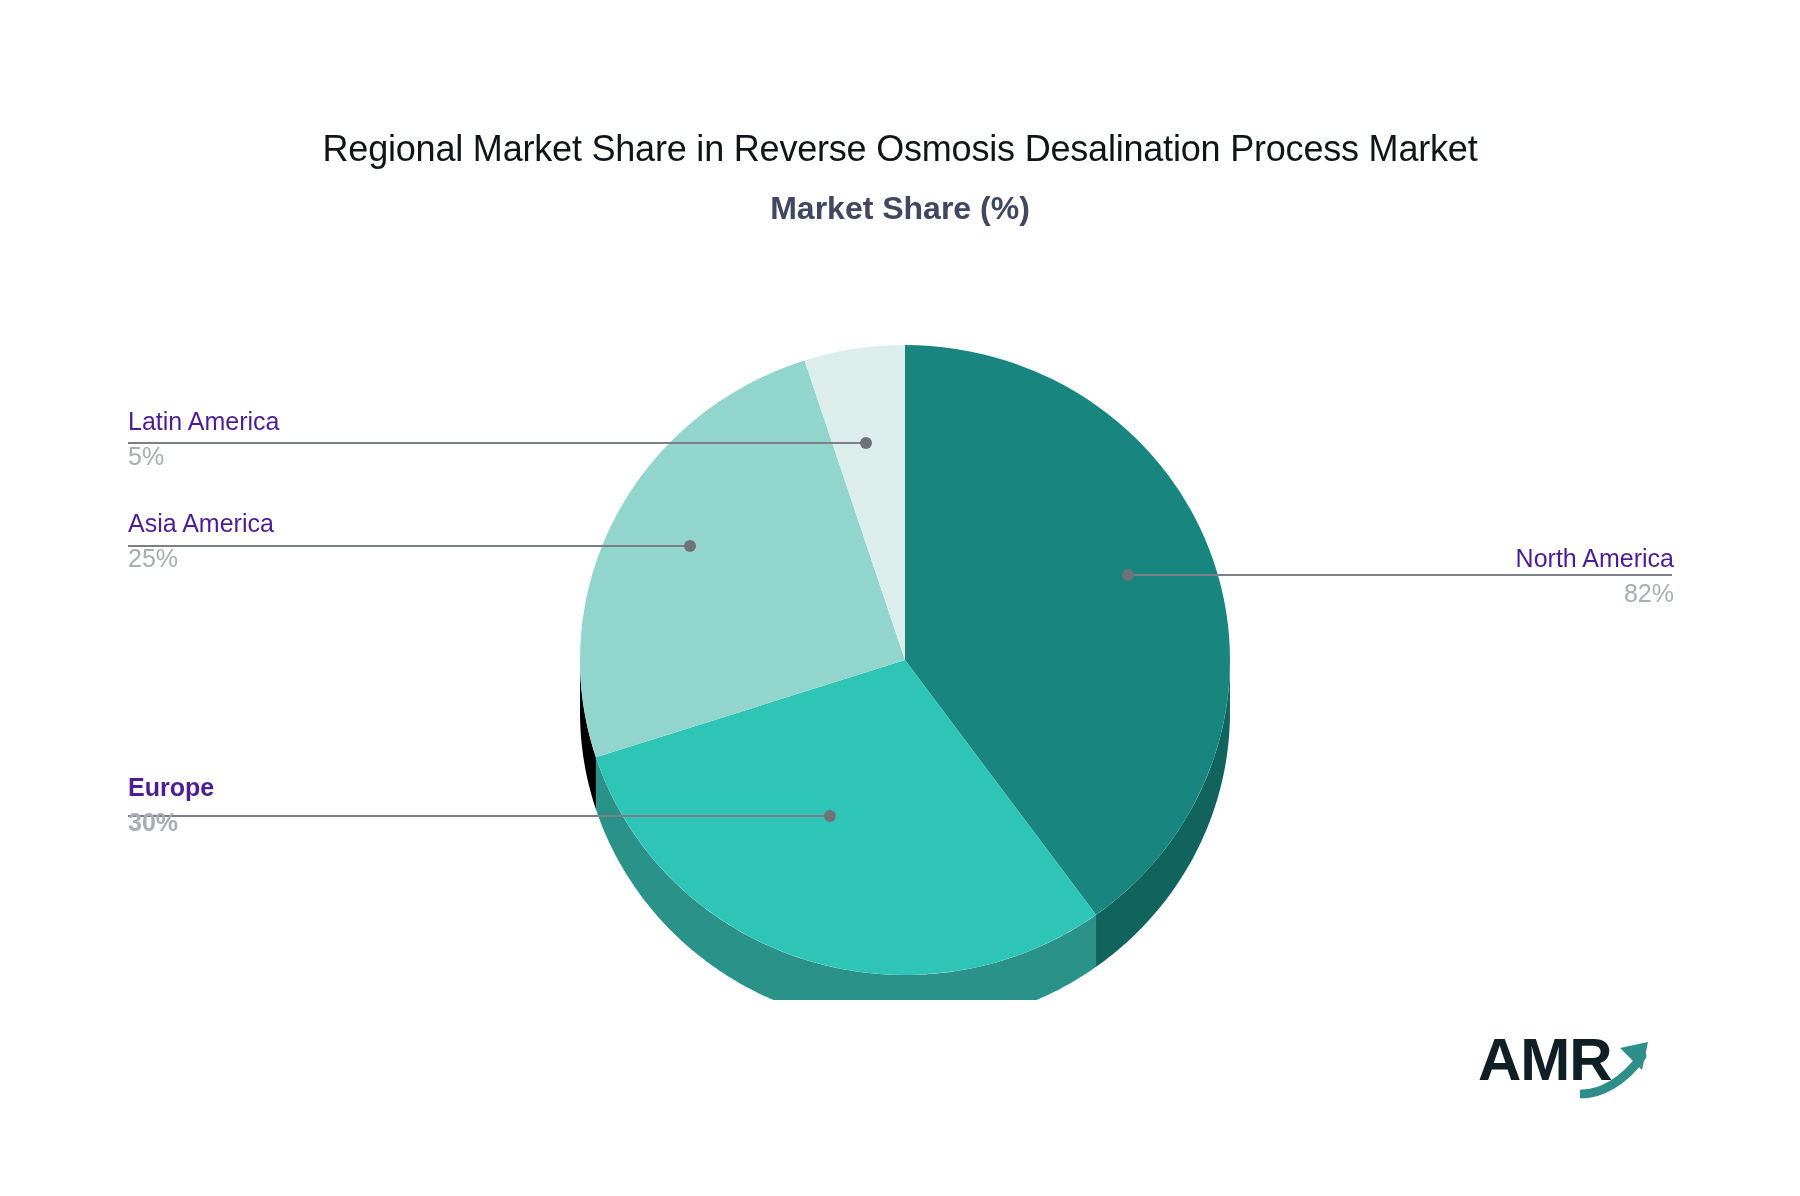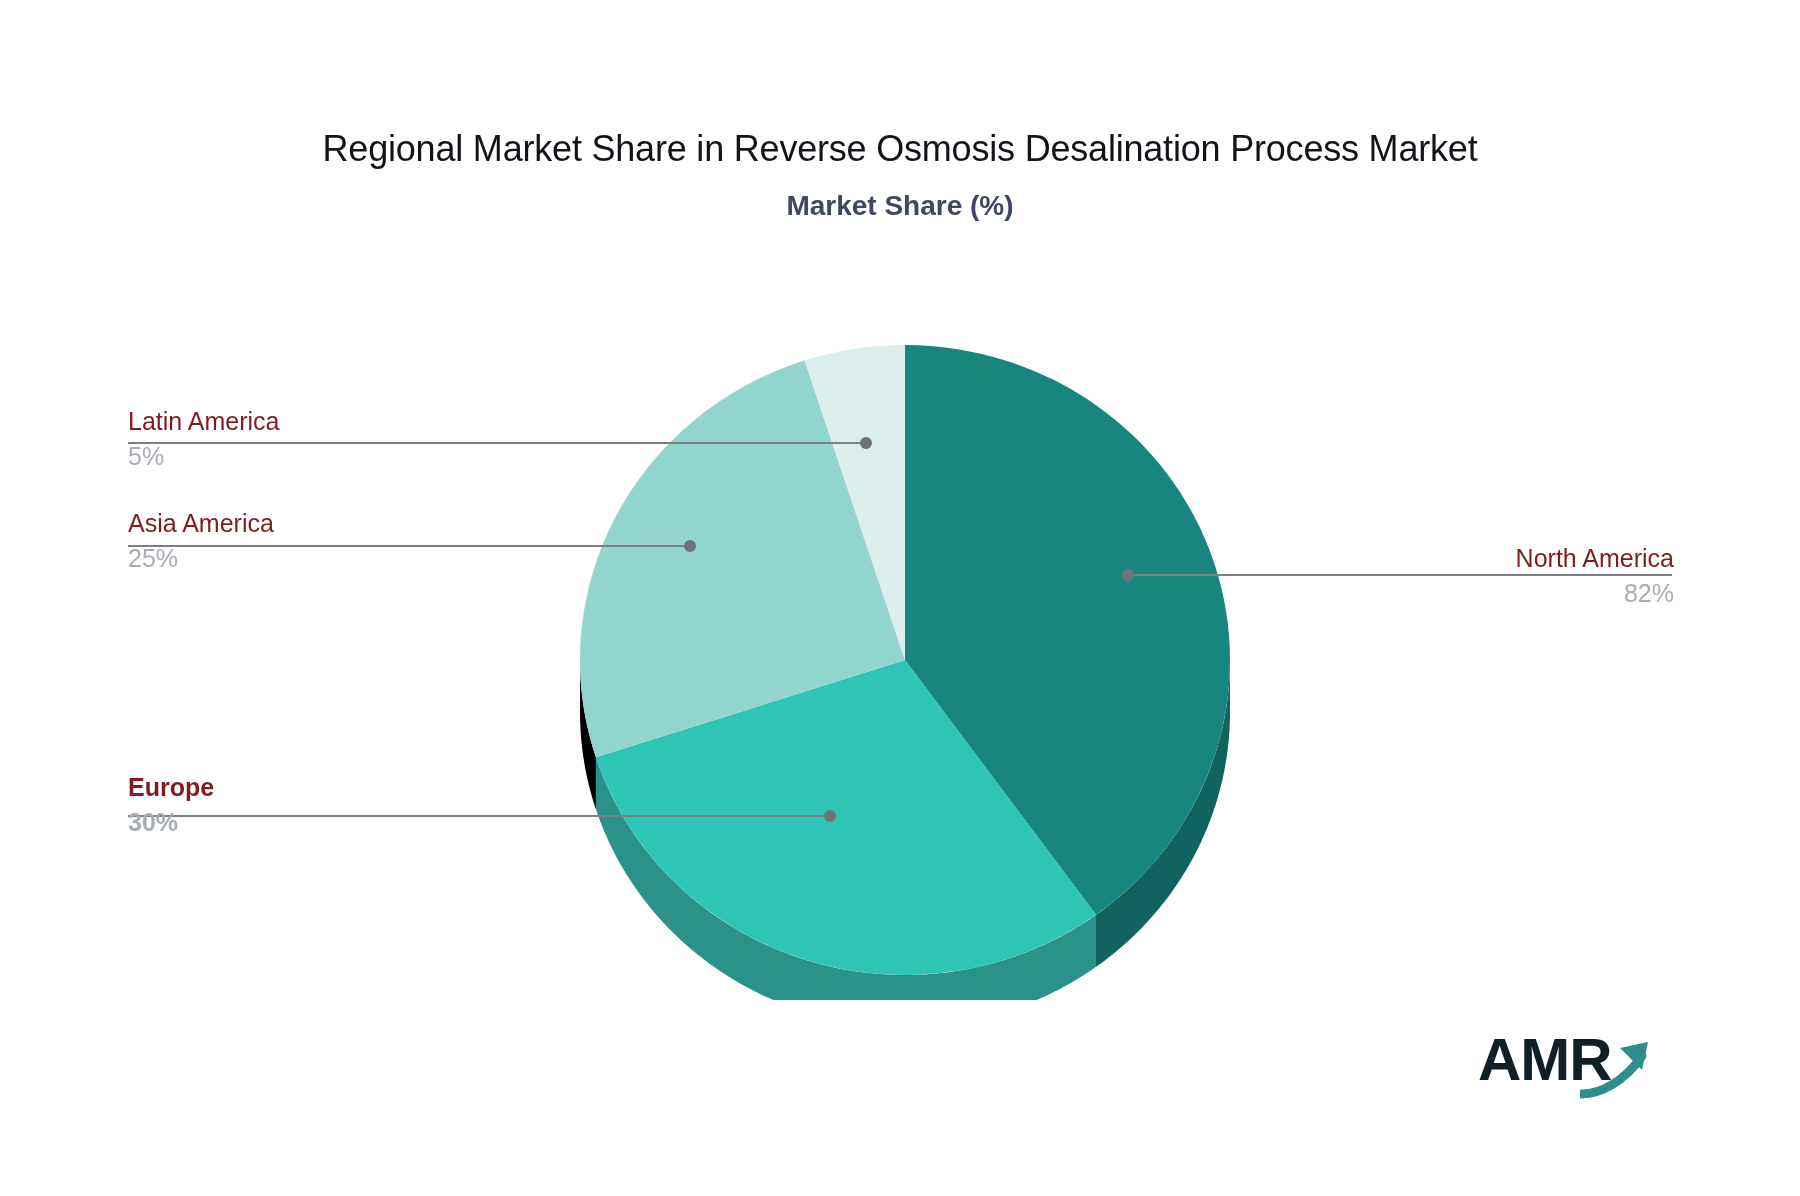--- a/index.html
+++ b/index.html
@@ -28,40 +28,40 @@
     font-weight: normal;
     color: #111418;
     letter-spacing: -0.2px;
   }
   #chart-subtitle {
     position: absolute;
     top: 190px;
     left: 0;
     width: 1800px;
     text-align: center;
-    font-size: 28px;
+    font-size: 32px;
     font-weight: bold;
     color: #3f4860;
   }
   
   #pie-wrap {
     position: absolute;
     left: 540px;
     top: 340px;
     width: 720px;
     height: 660px;
   }
   #pie-svg { display: block; }
   
   .callout {
     position: absolute;
   }
   .callout .cl-name {
     font-size: 25px;
-    color: #7f1d1d;
+    color: #4c1d95;
     line-height: 34px;
     white-space: nowrap;
   }
   .callout .cl-value {
     font-size: 25px;
     color: #a8acb3;
     line-height: 36px;
     white-space: nowrap;
   }
   .callout.left  .cl-name,

